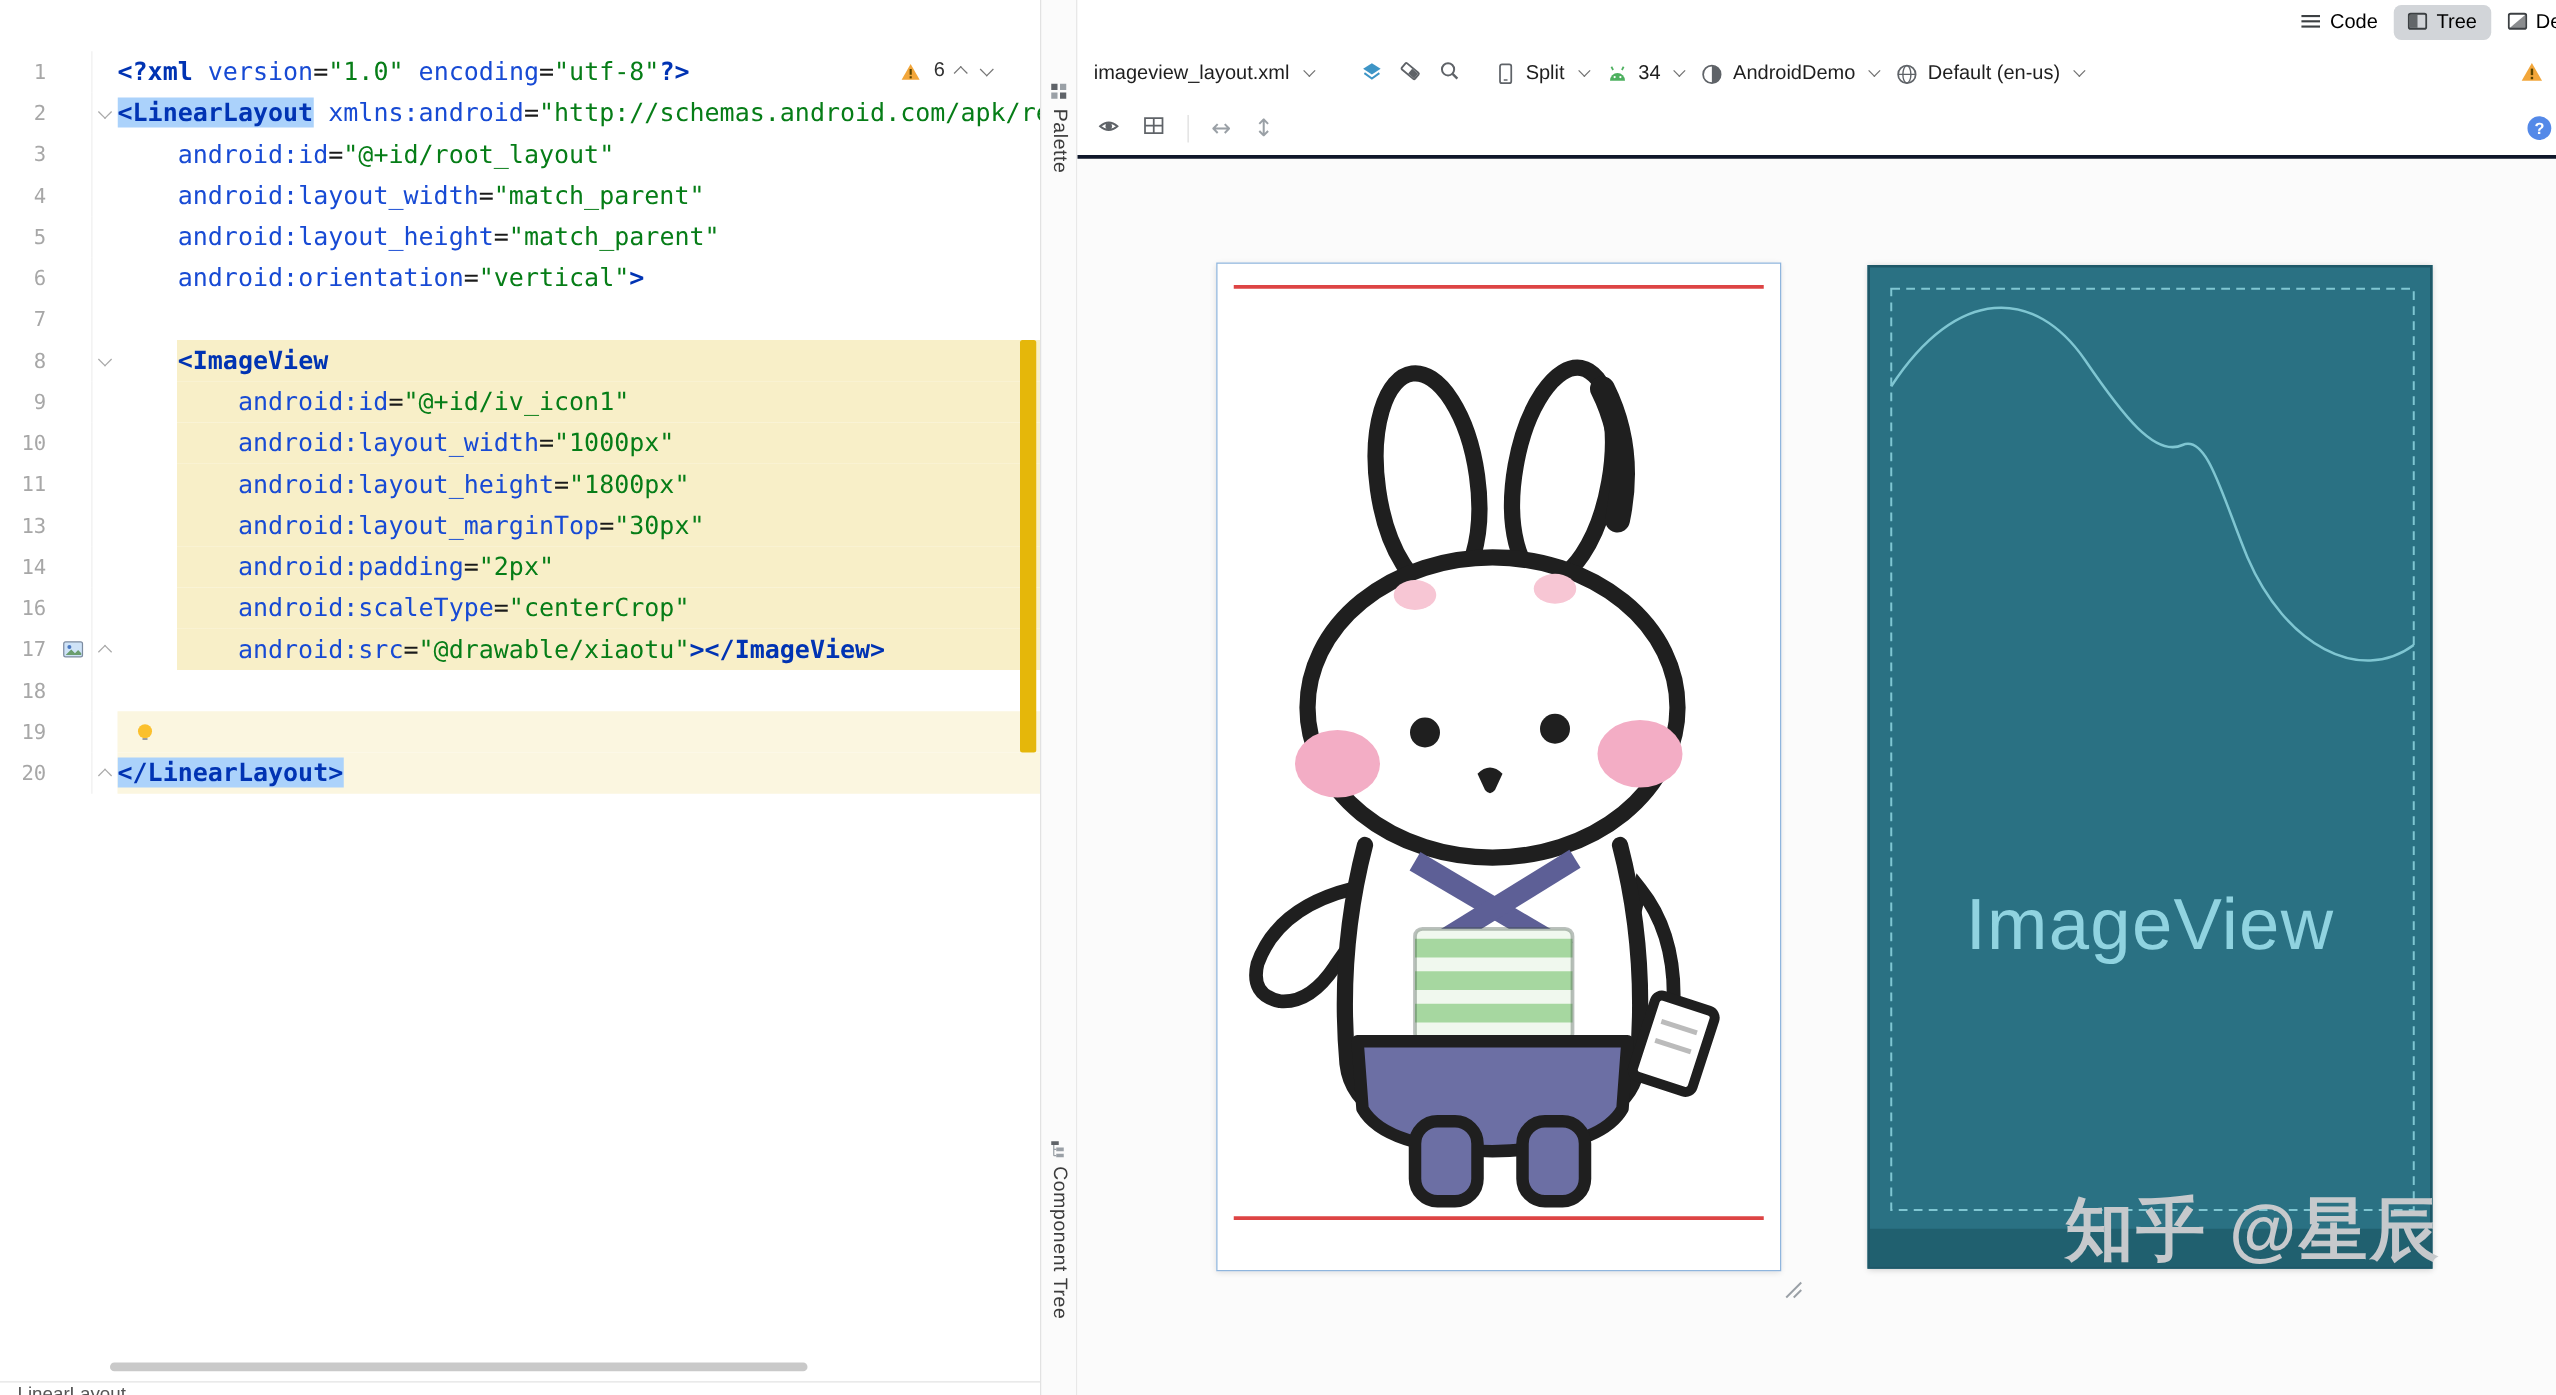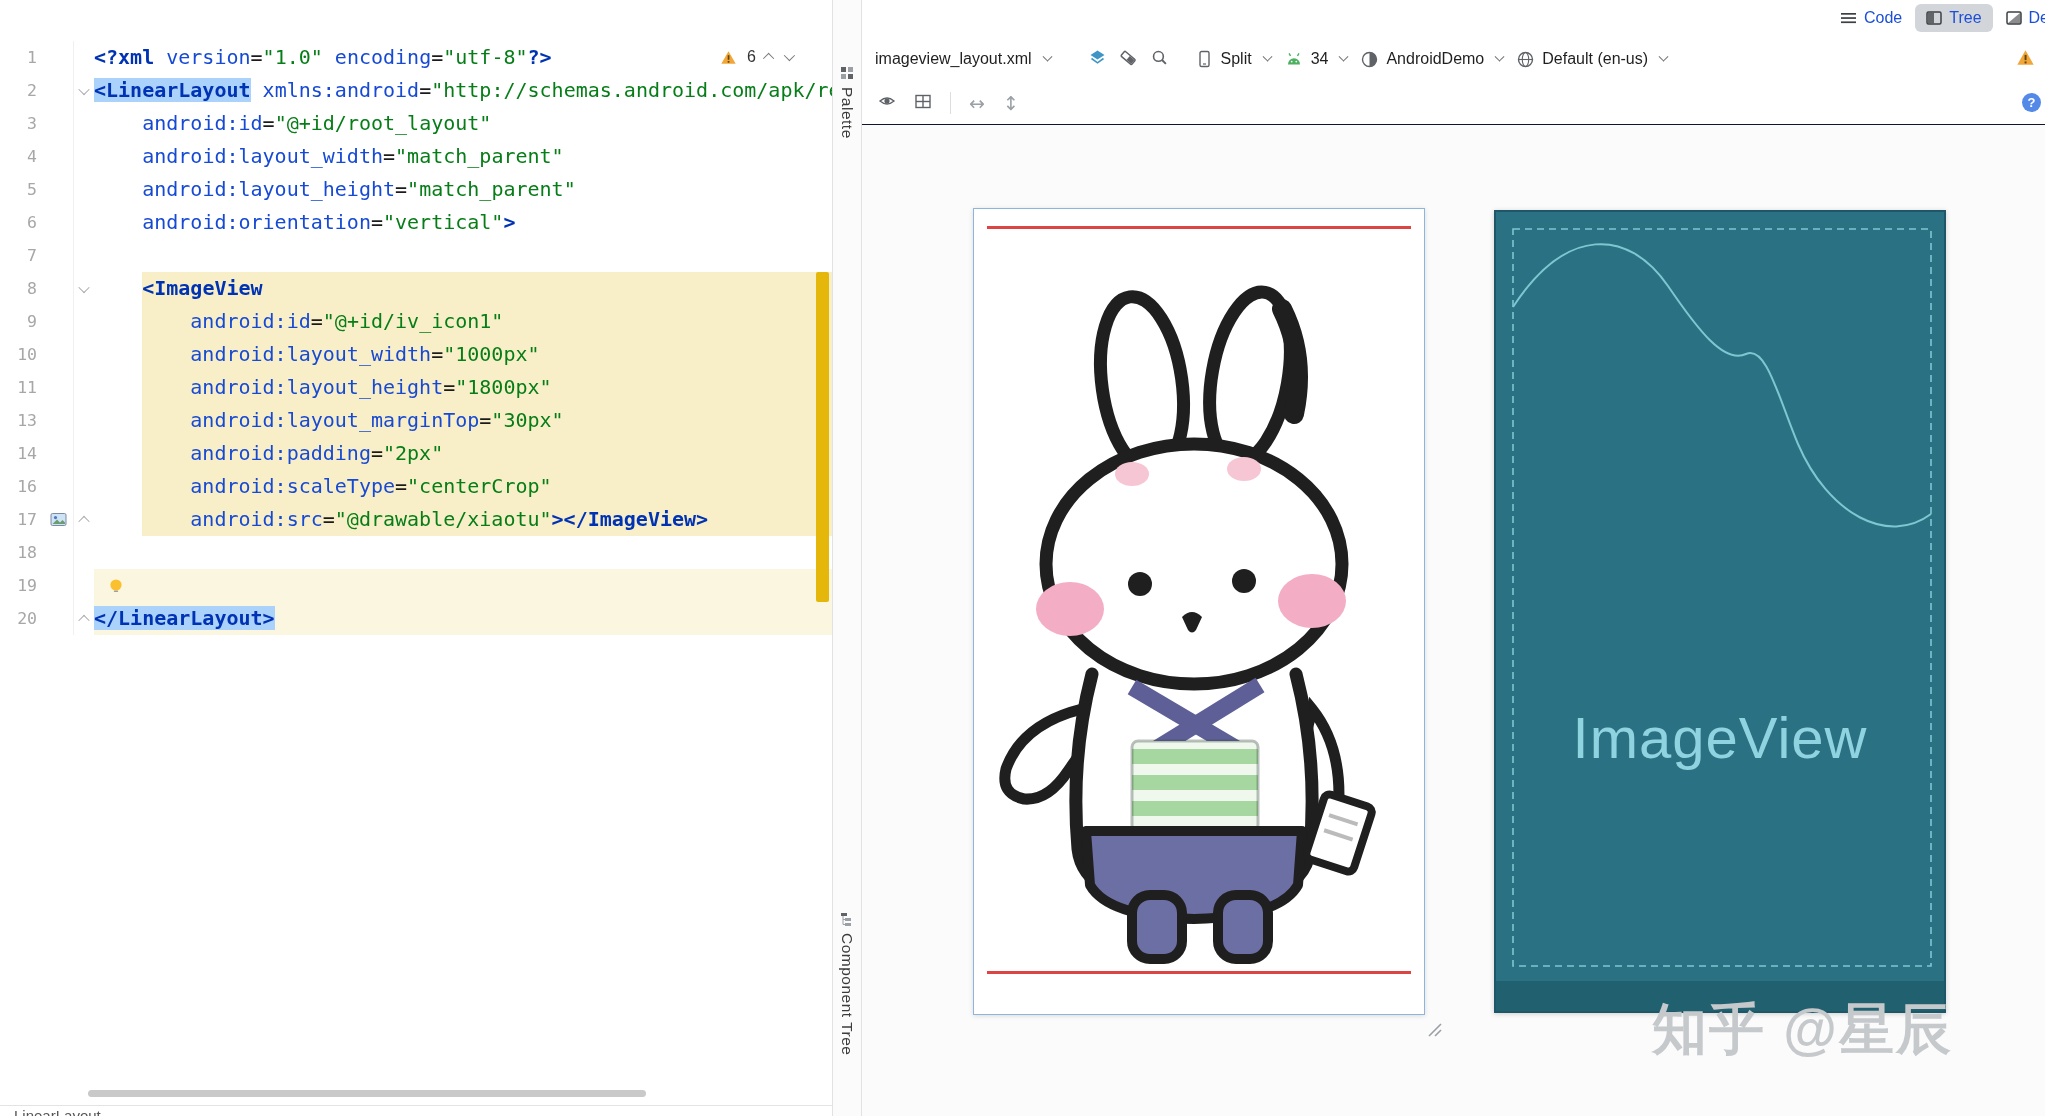--- a/index.html
+++ b/index.html
@@ -39,40 +39,40 @@
   
   .side-strip { position:absolute; left:832px; top:0; width:30px; height:1116px; background:#fbfbfb; border-left:1px solid #e2e2e2; border-right:1px solid #e2e2e2; }
   .strip-tab { position:absolute; left:0; width:100%; display:flex; flex-direction:column; align-items:center; gap:7px; cursor:default; }
   .strip-tab .vtext { writing-mode:vertical-rl; font-size:15.5px; color:#3c3c3c; letter-spacing:.5px; }
   .strip-tab.palette { top:66px; }
   .strip-tab.comptree { top:912px; }
 
   
   .right-pane { position:absolute; left:862px; top:0; right:0; bottom:0; background:#fff; }
   .tabs-row { position:absolute; top:0; right:0; width:215px; height:36px; display:flex; align-items:center; gap:2px; overflow:hidden; }
-  .vtab { display:flex; align-items:center; gap:7px; padding:5px 11px; border-radius:6px; font-size:16px; color:#1d4ed8; flex:none; }
+  .vtab { display:flex; align-items:flex-start; gap:7px; padding:5px 11px; border-radius:6px; font-size:16px; color:#000000; flex:none; }
   .vtab.active { background:#d2d5d9; }
   .toolbar1 { position:absolute; top:36px; left:0; right:16px; height:46px; display:flex; align-items:center; padding-left:13px; gap:14px; }
   .toolbar2 { position:absolute; top:82px; left:0; right:0; height:42px; display:flex; align-items:center; padding-left:16px; gap:18px; }
   .tb-item { display:flex; align-items:center; gap:8px; font-size:16px; color:#1f1f1f; flex:none; }
   .chev { width:7px; height:7px; border-right:1.8px solid #707070; border-bottom:1.8px solid #707070; transform:rotate(45deg) translate(-2px,-2px); display:inline-block; margin-left:4px; }
   .tb-sep { width:1px; height:22px; background:#ddd; }
   .arrow-glyph { font-size:19px; color:#9aa0a6; font-family:"DejaVu Sans", sans-serif; }
   .help-circle { width:19px; height:19px; border-radius:50%; background:#5489e8; color:#fff; font-size:13px; font-weight:bold; display:flex; align-items:center; justify-content:center; position:absolute; right:4px; top:11px; }
   .tb-warning { position:absolute; right:-6px; top:13px; }
 
-  .surface { position:absolute; top:124px; left:0; right:0; bottom:0; background:#fbfbfb; border-top:1px solid #0f172a; }
+  .surface { position:absolute; top:124px; left:0; right:0; bottom:0; background:#fbfbfb; border-top:3px solid #0f172a; }
   .canvas { position:absolute; left:111px; top:83px; width:452px; height:807px; background:#fff; border:1.5px solid #8fb5dd; box-shadow:0 1px 5px rgba(0,0,0,.13); }
   .red-line { position:absolute; left:13px; right:13px; height:3px; background:#dd4444; }
   .red-top { top:17px; } .red-bottom { bottom:40px; }
   .rabbit { position:absolute; left:8px; top:70px; }
   .blueprint { position:absolute; left:632px; top:85px; width:452px; height:803px; background:#2a7183; border:2px solid #1e5868; box-shadow:0 1px 5px rgba(0,0,0,.18); }
   .bp-bottom { position:absolute; left:0; right:0; bottom:0; height:30px; background:#20606f; }
   .bp-label { position:absolute; left:0; width:100%; top:492px; text-align:center; font-size:58px; font-weight:300; color:#90d3e0; letter-spacing:1px; }
-  .watermark { position:absolute; right:92px; top:868px; font-size:55px; font-weight:600; color:#c6c9cc; letter-spacing:2px; white-space:nowrap;margin-left:16px; }
+  .watermark { position:absolute; right:92px; top:820px; font-size:55px; font-weight:600; color:#c6c9cc; letter-spacing:2px; white-space:nowrap;margin-left:16px; }
   .resize-grip { position:absolute; left:565px; top:897px; }
 </style>
 </head>
 <body>
 
 <div class="editor-pane">
   <div class="code-area">
       <div class="line"><span class="ln">1</span><span class="gut"></span><span class="fold"></span><span class="codeline"><span class="c-tag">&lt;?xml </span><span class="c-attr">version</span><span class="c-p">=</span><span class="c-val">"1.0"</span><span class="c-p"> </span><span class="c-attr">encoding</span><span class="c-p">=</span><span class="c-val">"utf-8"</span><span class="c-tag">?&gt;</span></span></div>
       <div class="line"><span class="ln">2</span><span class="gut"></span><span class="fold"><span class="fchev down"></span></span><span class="codeline"><span class="c-tag sel">&lt;LinearLayout</span><span class="c-p"> </span><span class="c-attr">xmlns:android</span><span class="c-p">=</span><span class="c-val">"http://schemas.android.com/apk/res/android"</span></span></div>
       <div class="line"><span class="ln">3</span><span class="gut"></span><span class="fold"></span><span class="codeline"><span class="c-p">    </span><span class="c-attr">android:id</span><span class="c-p">=</span><span class="c-val">"@+id/root_layout"</span></span></div>

